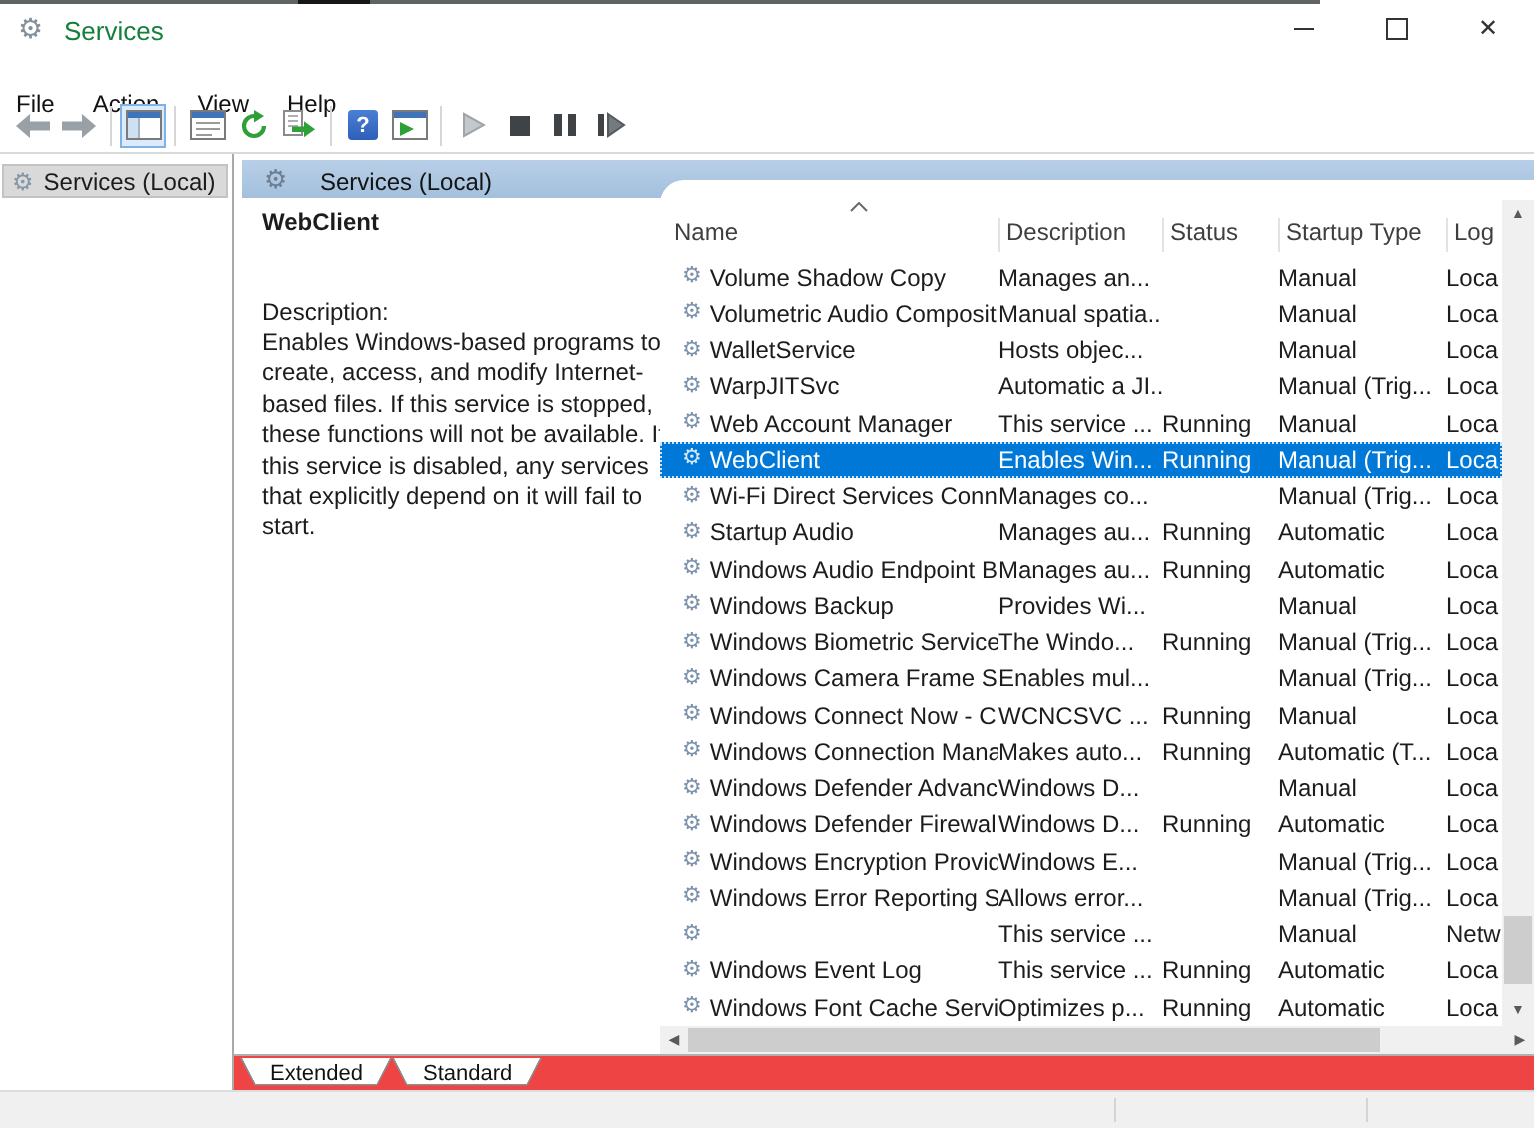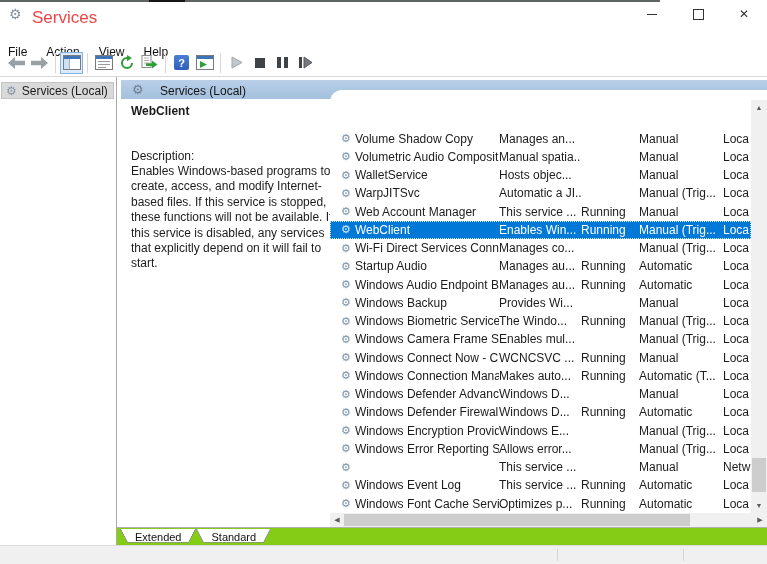--- a/index.html
+++ b/index.html
@@ -5,21 +5,21 @@
   html,body{margin:0;padding:0;background:#fff;}
   .window{position:relative;width:767px;height:564px;background:#fff;overflow:hidden;
           font-family:"Liberation Sans",sans-serif;font-size:12px;color:#1c1c1c;}
   
   .top-frag{position:absolute;top:0;left:0;width:660px;height:2px;background:#5e645f;}
   .top-notch{position:absolute;top:0;left:149px;width:36px;height:5px;background:#161616;}
 
   
   .titlebar{position:absolute;top:2px;left:0;right:0;height:26px;background:#fff;}
   .title-icon{position:absolute;left:9px;top:4px;font-size:14px;color:#84919c;}
-  .title-text{position:absolute;left:32px;top:6px;font-size:17px;color:#ef4444;}
+  .title-text{position:absolute;left:32px;top:6px;font-size:13px;color:#15803d;}
   .win-btn{position:absolute;top:-2px;width:46px;height:28px;display:flex;align-items:center;justify-content:center;}
   .btn-min{right:92px;} .btn-max{right:46px;} .btn-close{right:0;}
   .glyph-min{width:10px;height:1px;background:#333;}
   .glyph-max{width:9px;height:9px;border:1px solid #333;}
   .glyph-close{font-size:12px;color:#333;line-height:1;}
 
   
   .menubar{position:absolute;top:42px;left:0;right:0;height:19px;display:flex;align-items:center;padding-left:8px;}
   .menu-item{padding:2px 9px 2px 0;margin-right:10px;color:#111;}
 
@@ -82,21 +82,21 @@
          font-size:7px;color:#5a5a5a;}
   .v-up{top:0;} .v-down{bottom:0;}
   .v-thumb{position:absolute;left:1px;width:14px;top:358px;height:34px;background:#cdcdcd;}
   .h-scroll{position:absolute;left:0;right:0;bottom:0;height:14px;background:#f0f0f0;}
   .h-btn{position:absolute;top:0;width:14px;height:14px;display:flex;align-items:center;justify-content:center;
          font-size:7px;color:#5a5a5a;}
   .h-left{left:0;} .h-right{right:0;}
   .h-thumb{position:absolute;left:14px;top:1px;width:346px;height:12px;background:#cdcdcd;}
 
   
-  .tabs-row{position:absolute;left:0;right:0;bottom:0;height:19px;background:#84cc16;border-top:1px solid #b0b0b0;
+  .tabs-row{position:absolute;left:0;right:0;bottom:0;height:19px;background:#ef4444;border-top:1px solid #b0b0b0;
             display:flex;align-items:center;padding-left:3px;box-sizing:border-box;}
   .tab{position:relative;height:17px;padding:0 15px;font-size:11px;line-height:16px;color:#111;}
   .tab::before{content:"";position:absolute;inset:0;background:#fff;border:1px solid #8c8c8c;border-top:none;
                transform:perspective(5px) rotateX(-4deg);transform-origin:50% 0;}
   .tab.active::before{background:#fff;}
   .tab span{position:relative;}
 
   
   .statusbar{position:absolute;left:0;right:0;bottom:0;height:18px;background:#f0f0f0;border-top:1px solid #dcdcdc;}
   .sb-div{position:absolute;top:3px;width:1px;height:12px;background:#d4d4d4;}
@@ -224,20 +224,34 @@
       <span class="band-text">Services (Local)</span>
     </div>
 
     <div class="detail">
       <div class="svc-name">WebClient</div>
       <div class="desc-label">Description:</div>
       <div class="desc-text">Enables Windows-based programs to create, access, and modify Internet-based files. If this service is stopped, these functions will not be available. If this service is disabled, any services that explicitly depend on it will fail to start.</div>
     </div>
 
     <div class="list-panel">
+      <div class="lv-header">
+        <span class="hdr-cell h-name">Name</span>
+        <svg class="sort-ind" width="9" height="5" viewBox="0 0 9 5">
+            <polyline points="0.5,4.5 4.5,0.5 8.5,4.5" fill="none" stroke="#6a6a6a"></polyline>
+          </svg>
+        <span class="hdr-cell h-desc">Description</span>
+        <span class="hdr-cell h-status">Status</span>
+        <span class="hdr-cell h-startup">Startup Type</span>
+        <span class="hdr-cell h-log">Log</span>
+        <div class="hdr-sep s1"></div>
+        <div class="hdr-sep s2"></div>
+        <div class="hdr-sep s3"></div>
+        <div class="hdr-sep s4"></div>
+      </div>
 
       <div class="lv-rows">
           <div class="lv-row">
             <span class="cell c-name">
               <span class="gear">⚙</span>
               <span>Volume Shadow Copy</span>
             </span>
             <span class="cell c-desc">Manages an...</span>
             <span class="cell c-status"></span>
             <span class="cell c-startup">Manual</span>

